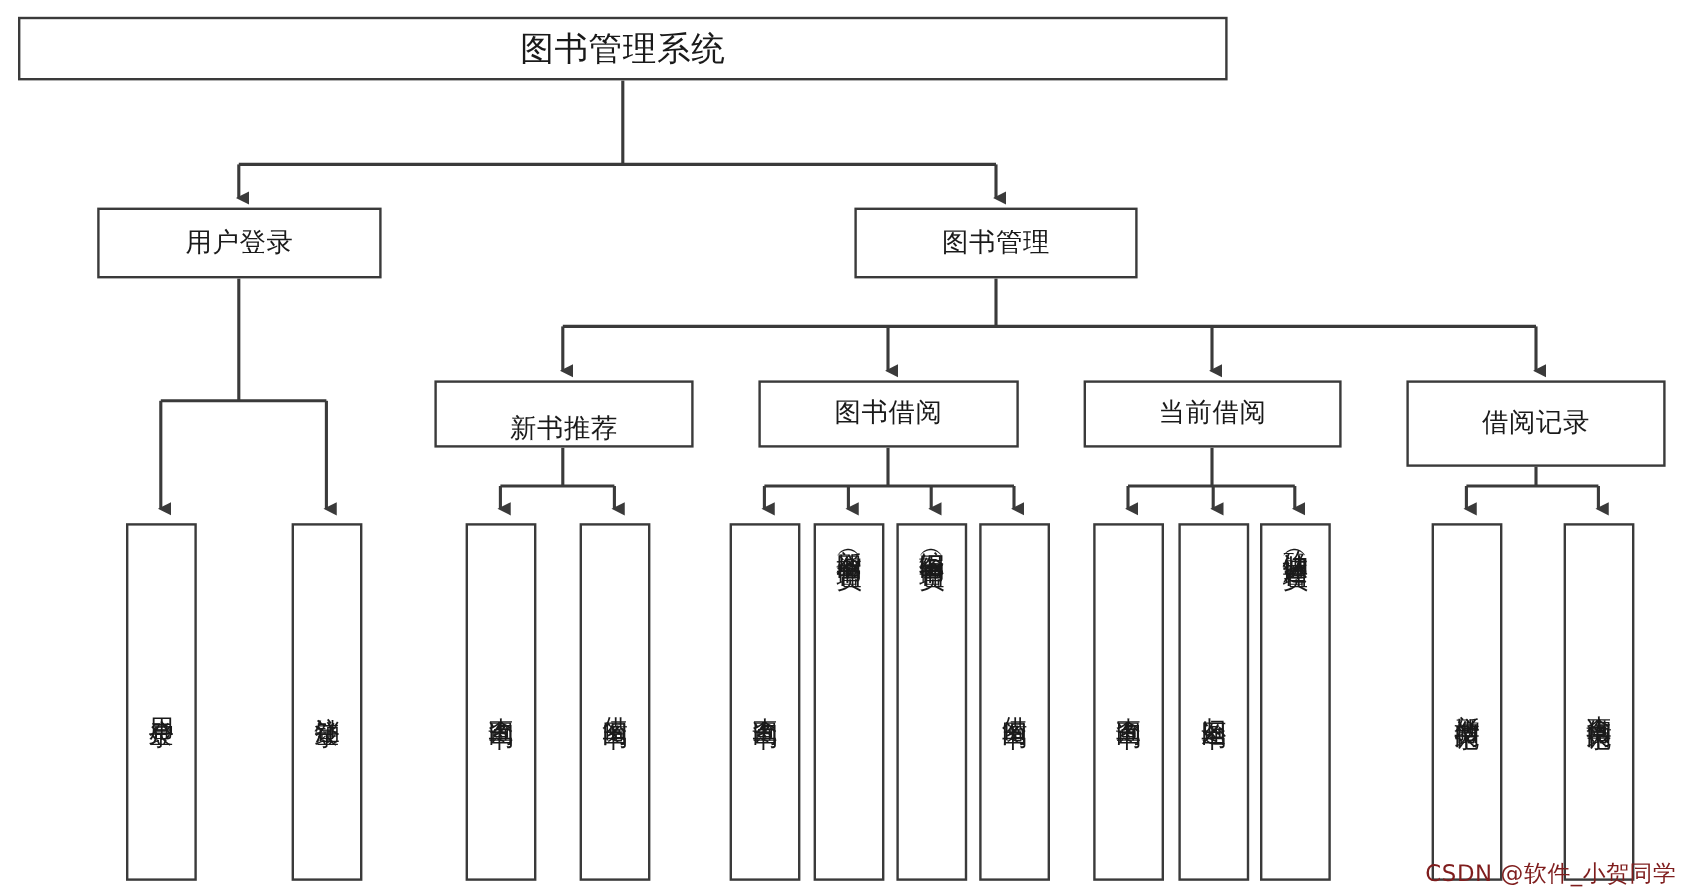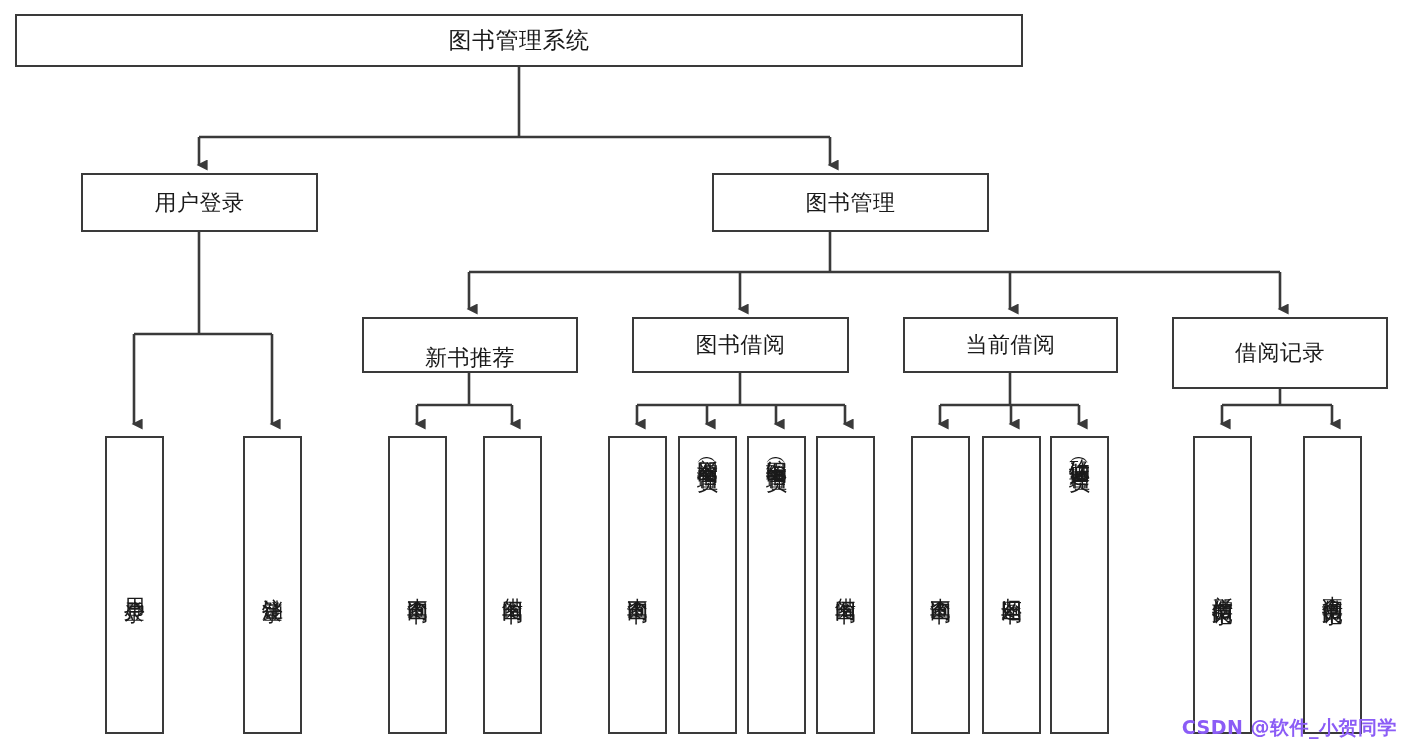--- a/index.html
+++ b/index.html
@@ -26,21 +26,21 @@
     align-items: center;
     justify-content: center;
     color: #1a1a1a;
   }
   .node.h-node {
     font-size: 22px;
     line-height: 1.25;
     letter-spacing: 0.5px;
   }
   .node.root {
-    font-size: 23px;
+    font-size: 28px;
   }
   .node.v-node {
     font-size: 21px;
     letter-spacing: 1px;
     align-items: flex-start;
     justify-content: center;
     padding-top: 0px;
   }
   .v-text {
     writing-mode: vertical-rl;
@@ -66,24 +66,23 @@
     top: 0;
     width: 1405px;
     height: 747px;
     pointer-events: none;
   }
   #watermark {
     position: absolute;
     right: 8px;
     bottom: 6px;
     font-size: 19px;
-    color: #8b5cf6;
+    color: #7f1d1d;
     white-space: nowrap;
     letter-spacing: 0.5px;
-    font-weight: bold;
   }
 </style>
 </head>
 <body>
 
 <div id="canvas">
 
   <svg id="edges" viewBox="0 0 1405 747">
     <defs>
       <marker id="arrow" markerWidth="12" markerHeight="12" refX="5.5" refY="8.6" orient="auto" markerUnits="userSpaceOnUse">
@@ -135,21 +134,21 @@
   </svg>
 
   <div class="node h-node root" style="left:15px; top:14px; width:1008px; height:53px;">
     <span>图书管理系统</span>
   </div>
 
   <div class="node h-node" style="left:81px; top:173px; width:237px; height:59px;">
     <span>用户登录</span>
   </div>
 
-  <div class="node h-node" style="left:712px; top:173px; width:277px; height:59px;">
+  <div class="node h-node" style="left:712px; top:173px; width:236px; height:59px;">
     <span>图书管理</span>
   </div>
 
   <div class="node h-node" style="left:362px; top:317px; width:216px; height:56px;align-items:flex-end;">
     <span>新书推荐</span>
   </div>
 
   <div class="node h-node" style="left:903px; top:317px; width:215px; height:56px;">
     <span>当前借阅</span>
   </div>

